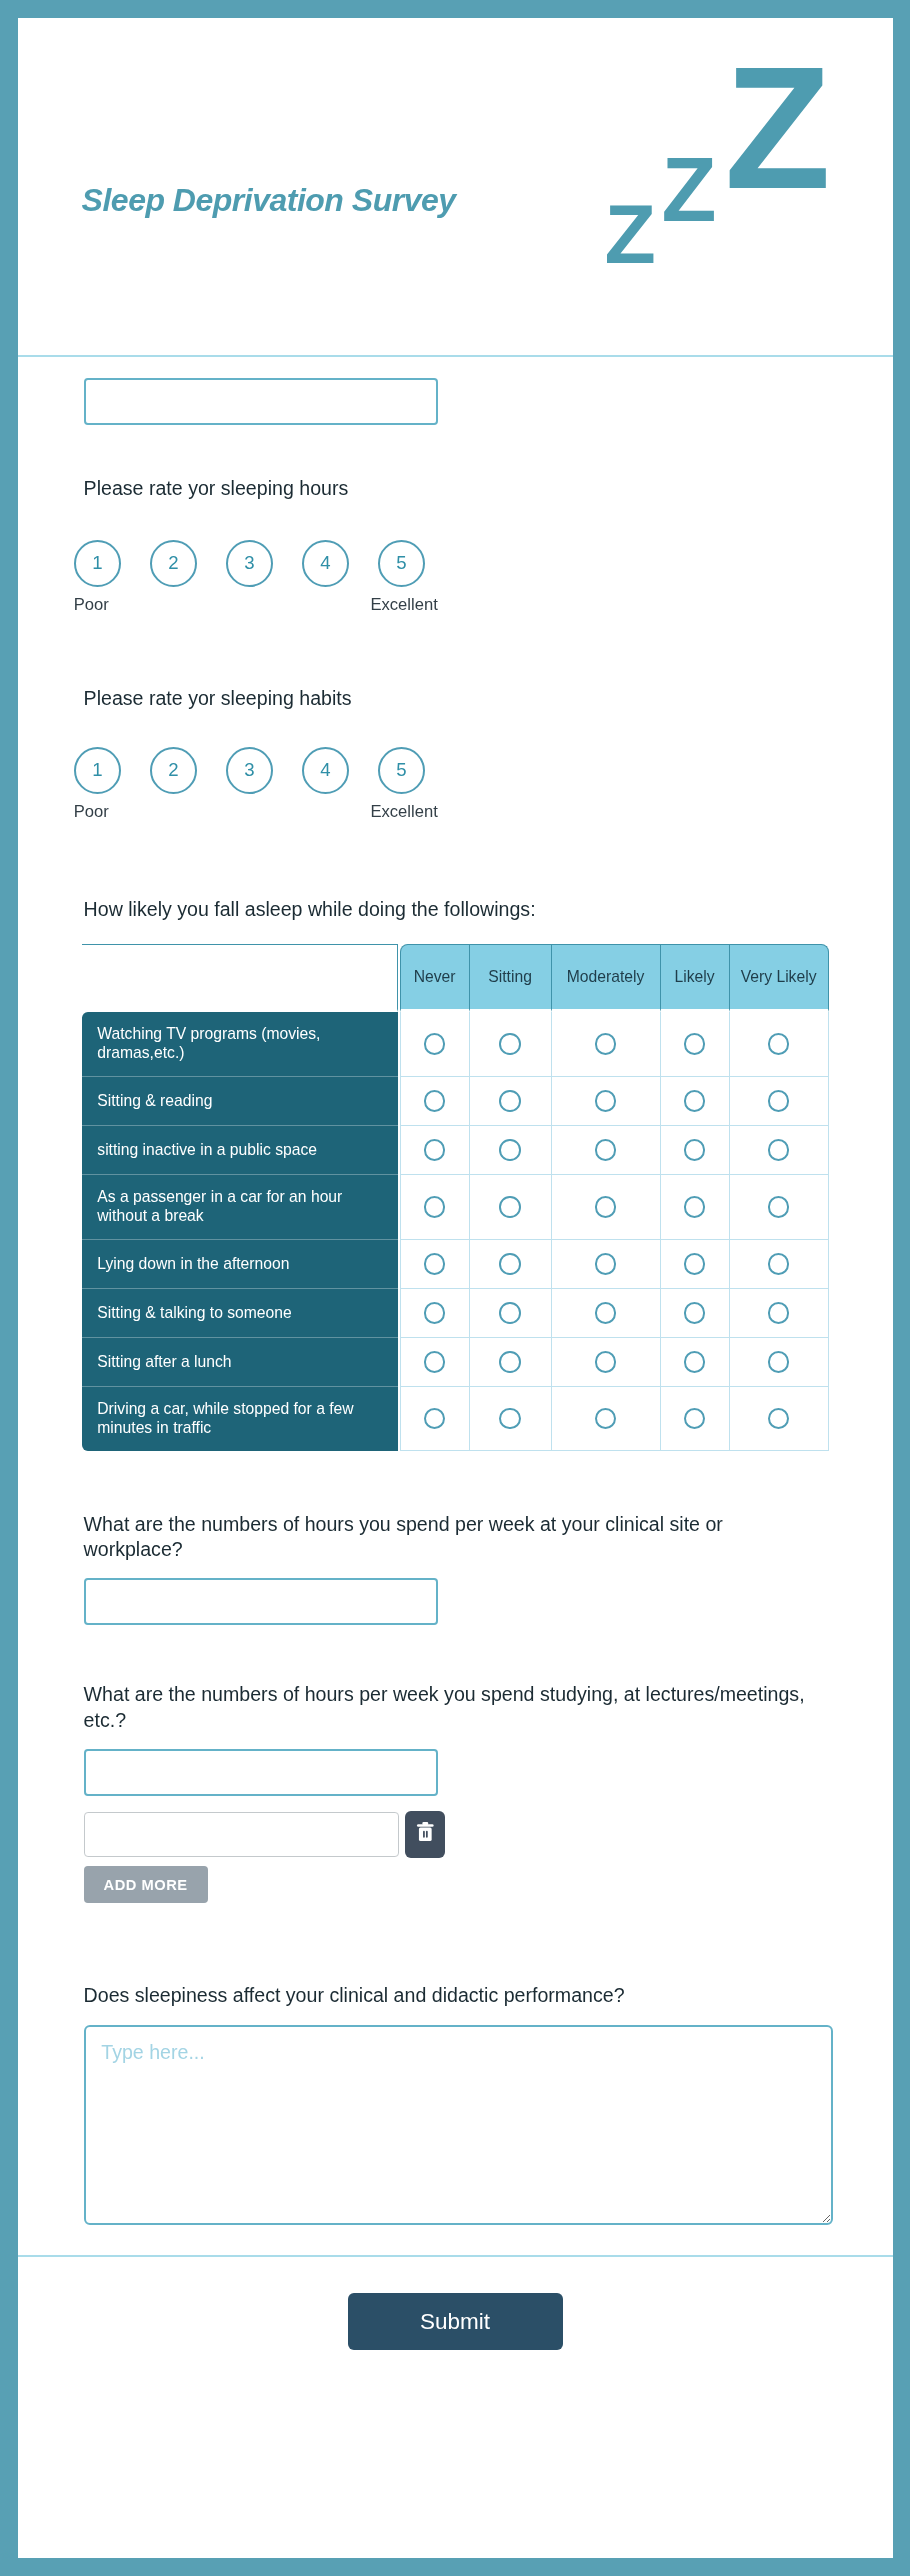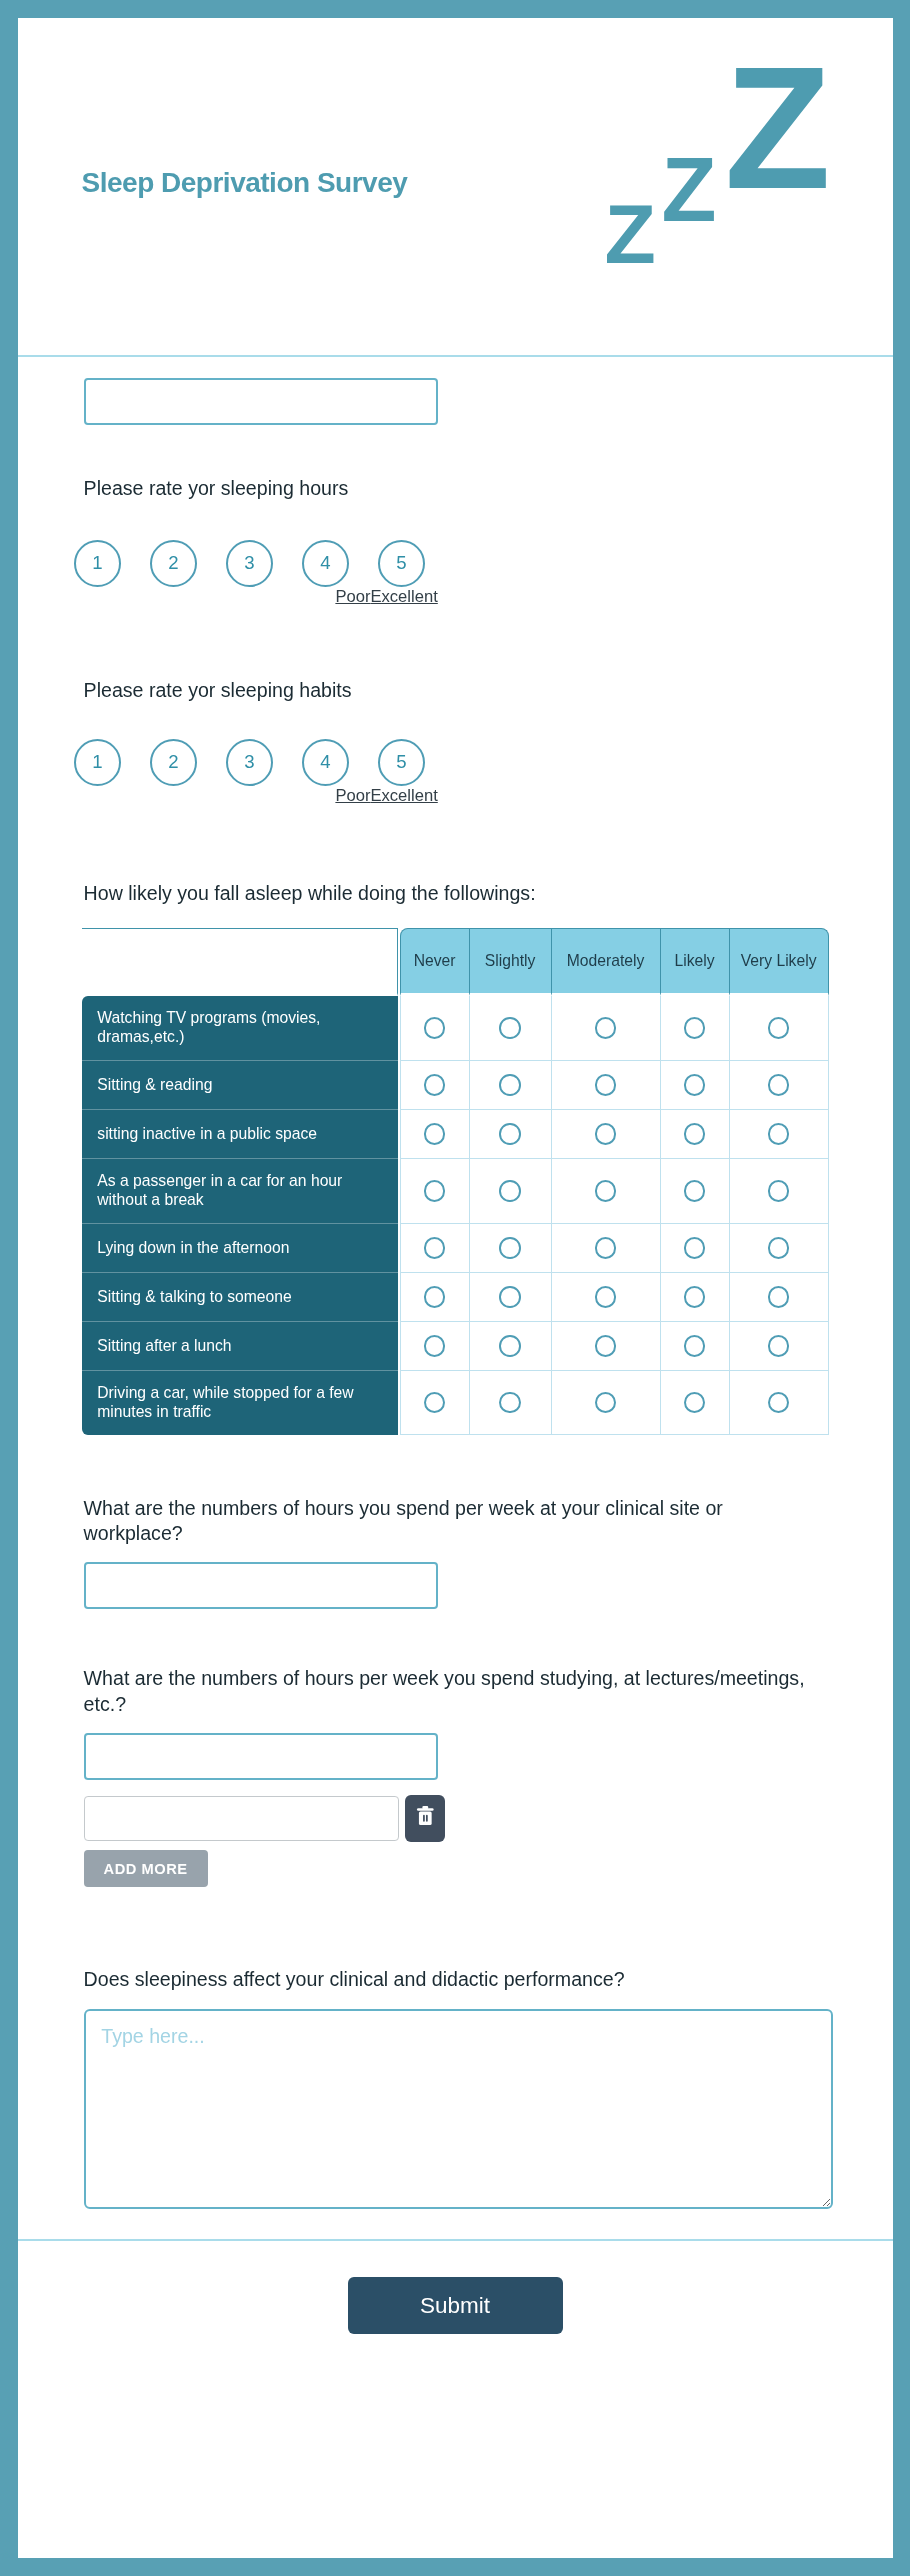--- a/index.html
+++ b/index.html
@@ -32,25 +32,26 @@
   }
   
   .form-header{
     position:relative;
     height:339px;
     border-bottom:2px solid var(--divider);
   }
   .form-title{
     position:absolute;
     left:64px;
-    top:149px;
-    font-size:28px;
+    top:164px;
+    font-size:32px;
     font-weight:bold;
     color:var(--accent);
     letter-spacing:-0.5px;
+    font-style:italic;
   }
   .zzz{position:absolute;color:var(--accent);font-weight:bold;line-height:1;}
   .z-big{left:707px;top:23.5px;font-size:174px;}
   .z-mid{left:644px;top:127px;font-size:90px;}
   .z-small{left:587px;top:174px;font-size:84px;}
   
   .content{padding:0 66px;}
   .q-label{
     font-size:19.6px;
     line-height:25.4px;
@@ -87,27 +88,26 @@
     border:2px solid var(--radio-border);
     border-radius:50%;
     display:flex;align-items:center;justify-content:center;
     font-size:18.6px;
     color:#2f8fa7;
     cursor:pointer;
     background:#fff;
   }
   .scale-labels{
     display:flex;
-    justify-content:flex-end;
+    justify-content:space-between;
     width:364px;
-    margin-top:0;
+    margin-top:8px;
     margin-left:-9.8px;
     font-size:16.6px;
     color:#333f47;
-    text-decoration:underline;
   }
   
   .matrix{
     margin-top:21.5px;
     margin-left:-2px;
     display:grid;
     grid-template-columns:316px 2px 70px 82px 109px 69px 99px;
     grid-template-rows:68px 65px 49px 49px 65px 49px 49px 49px 64px;
     width:747px;
   }
@@ -254,21 +254,21 @@
       <span>Poor</span>
       <span>Excellent</span>
     </div>
 
     
     <div class="q-label m77">How likely you fall asleep while doing the followings:</div>
     <div class="matrix">
       <div class="hc hc-empty"></div>
         <i class="sp"></i>
       <div class="hc first">Never</div>
-      <div class="hc">Slightly</div>
+      <div class="hc">Sitting</div>
       <div class="hc">Moderately</div>
       <div class="hc">Likely</div>
       <div class="hc last">Very Likely</div>
 
       <div class="lc first">Watching TV programs (movies, dramas,etc.)</div>
         <i class="sp"></i>
       <div class="rc c1">
           <span class="matrix-radio"></span>
         </div>
       <div class="rc">

